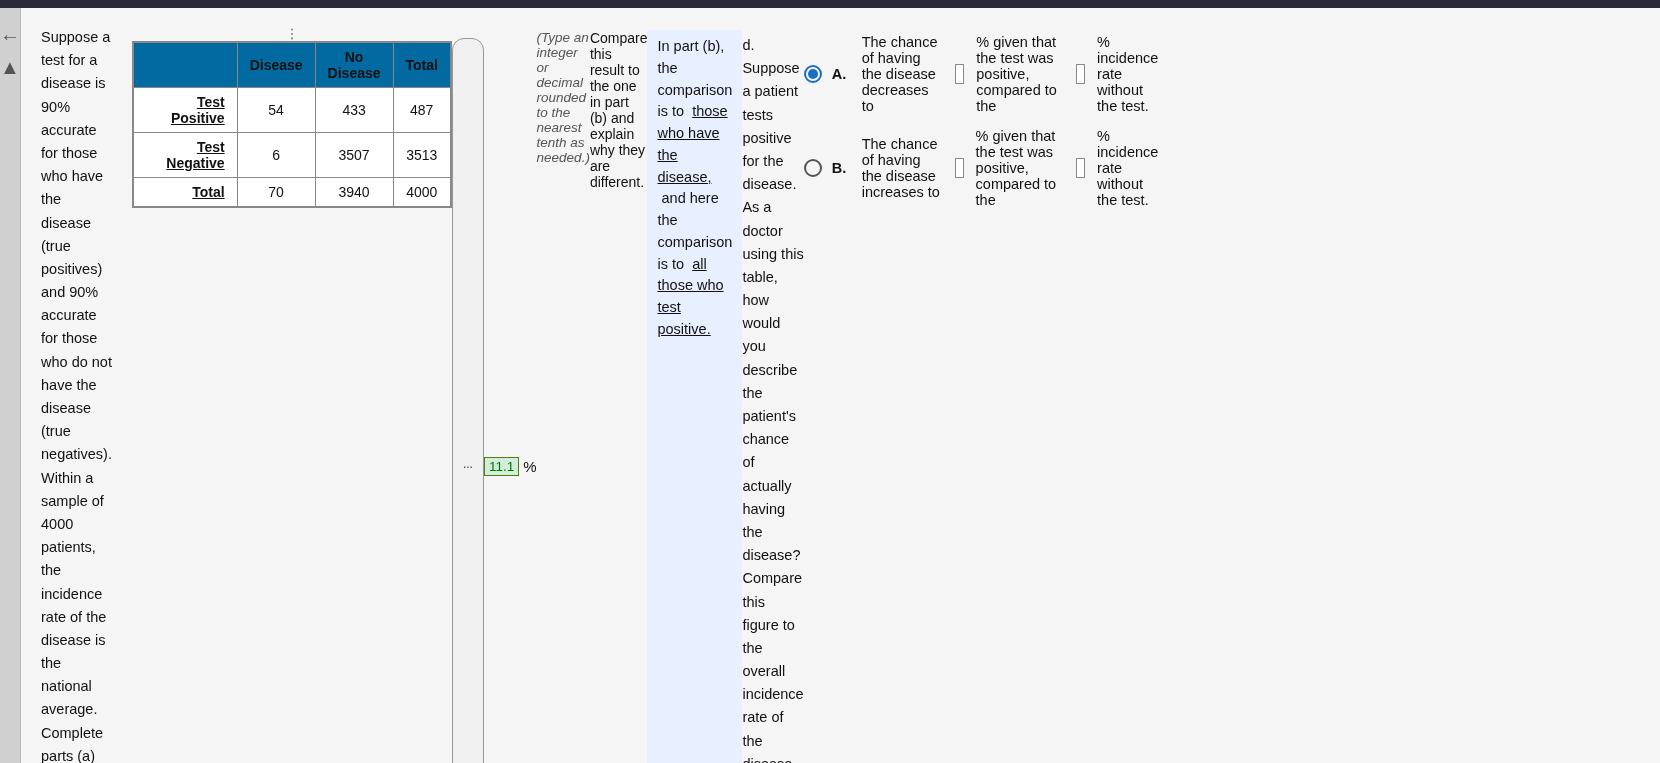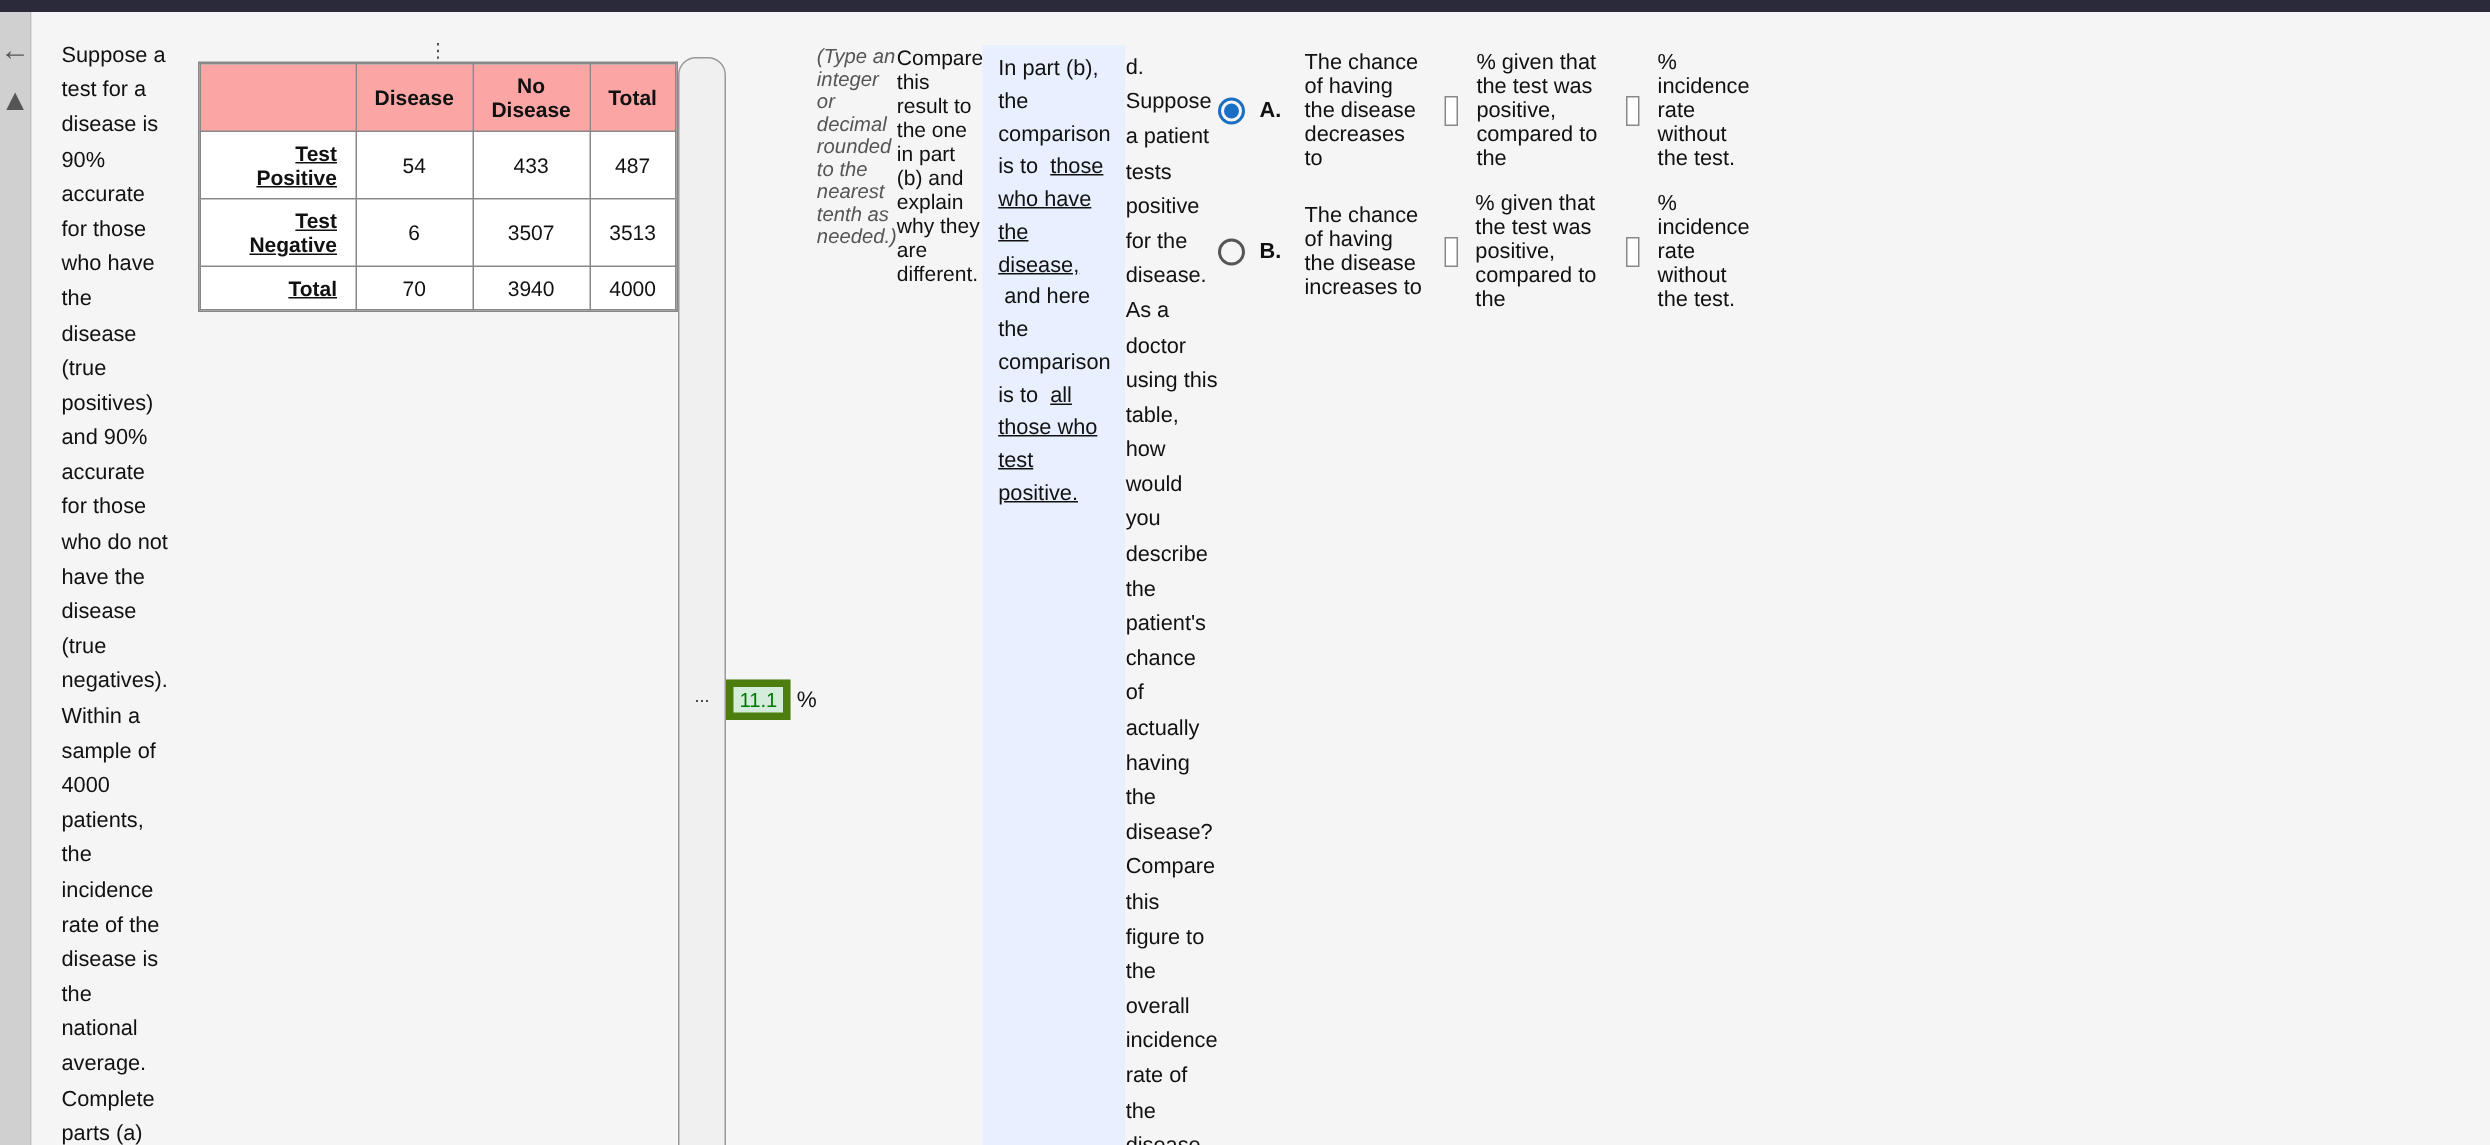--- a/index.html
+++ b/index.html
@@ -74,21 +74,21 @@
       border-collapse: collapse;
       width: 100%;
     }
     .data-table th, .data-table td {
       border: 1px solid #888;
       padding: 6px 12px;
       text-align: center;
       font-size: 14px;
     }
     .data-table th {
-      background: #fca5a5;
+      background: #0369a1;
       font-weight: bold;
     }
     .data-table td:first-child {
       text-align: right;
       font-weight: bold;
       text-decoration: underline;
     }
     .more-btn {
       background: #f0f0f0;
       border: 1px solid #999;
@@ -257,21 +257,21 @@
     }
     .three-dots {
       color: #555;
       font-size: 13px;
       cursor: pointer;
       padding: 0 4px;
     }
     .percent-answer {
       display: inline-block;
       background: #d4edda;
-      border: 5px solid #4d7c0f;
+      border: 1px solid #4d7c0f;
       padding: 1px 4px;
       font-size: 13.5px;
       color: #007700;
       min-width: 30px;
       text-align: center;
       vertical-align: middle;
     }
   </style>
 </head>
 <body>

